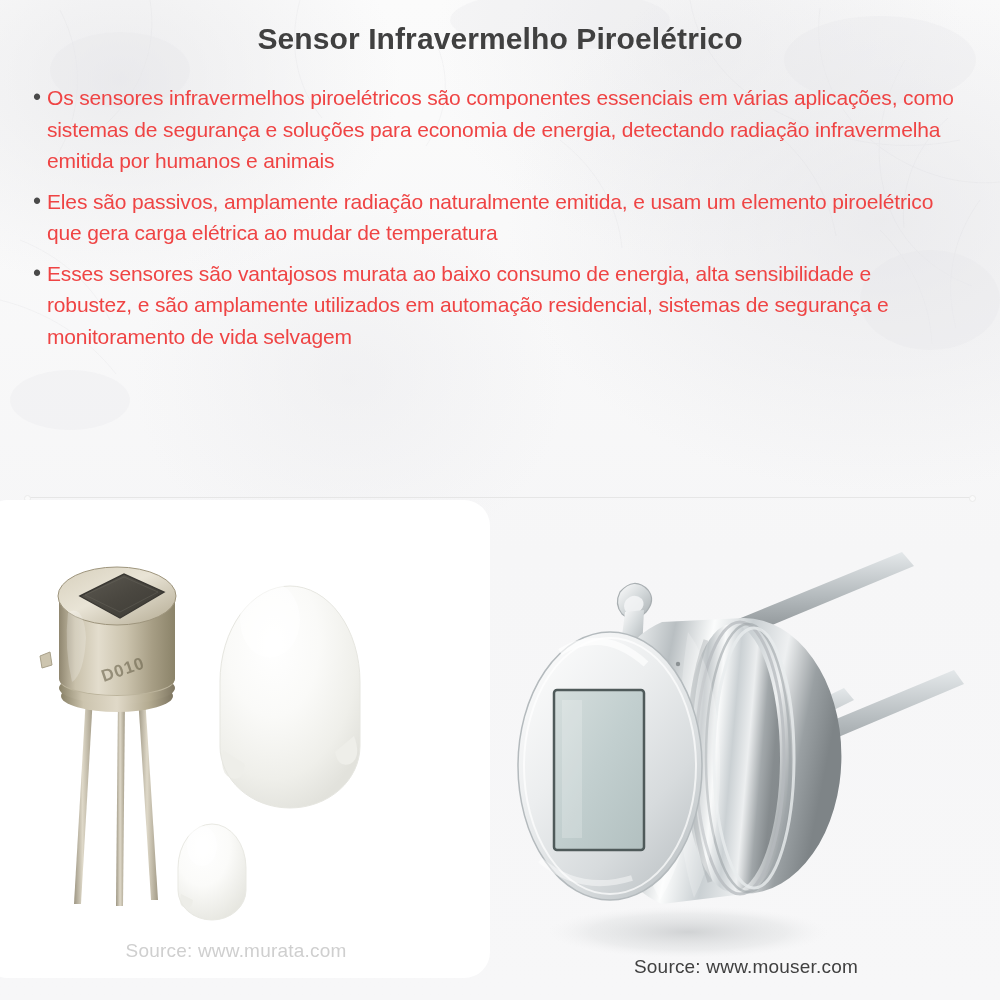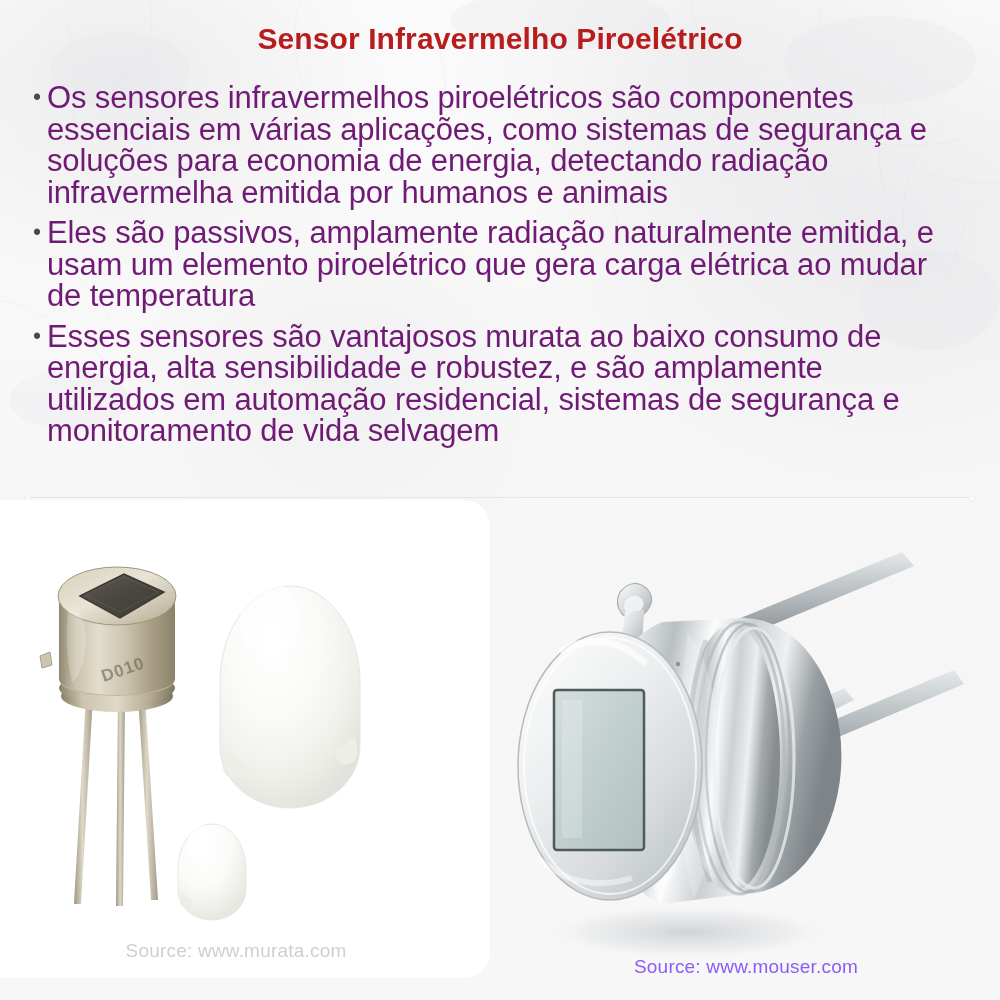--- a/index.html
+++ b/index.html
@@ -38,21 +38,21 @@
   }
 
   .title {
     position: absolute;
     top: 22px;
     left: 0;
     width: 1000px;
     text-align: center;
     font-size: 30px;
     font-weight: 700;
-    color: #b91c1c;
+    color: #404040;
     letter-spacing: .1px;
   }
 
   .bullets {
     position: absolute;
     top: 82px;
     left: 33px;
     width: 925px;
   }
 
@@ -66,23 +66,23 @@
     flex: 0 0 auto;
     width: 14px;
     font-size: 23px;
     line-height: 31px;
     color: #4a4a4a;
     text-align: left;
   }
 
   .bullet-text {
     flex: 1 1 auto;
-    font-size: 31px;
+    font-size: 21px;
     line-height: 31.5px;
-    color: #701a75;
+    color: #ef4444;
     letter-spacing: -.15px;
   }
 
   
   .divider {
     position: absolute;
     top: 497px;
     left: 26px;
     width: 948px;
     height: 1px;
@@ -136,21 +136,21 @@
 
   .caption {
     position: absolute;
     left: 0;
     width: 100%;
     text-align: center;
     font-size: 19px;
     letter-spacing: .2px;
   }
   .caption.left  { bottom: 16px;  color: #cfcfcf; }
-  .caption.right { bottom: 22px;  color: #8b5cf6; }
+  .caption.right { bottom: 22px;  color: #404040; }
 </style>
 </head>
 <body>
 
 <div class="page-bg"></div>
 
 <svg class="veins" viewBox="0 0 1000 1000" preserveAspectRatio="none">
   <g fill="none" stroke="#d8d8dc" stroke-width="0.8" opacity="0.55">
     <path d="M690 0 C 700 60, 742 96, 790 118 C 846 144, 900 152, 960 140"></path>
     <path d="M820 8 C 812 70, 840 120, 884 150 C 920 175, 962 186, 1000 182"></path>

